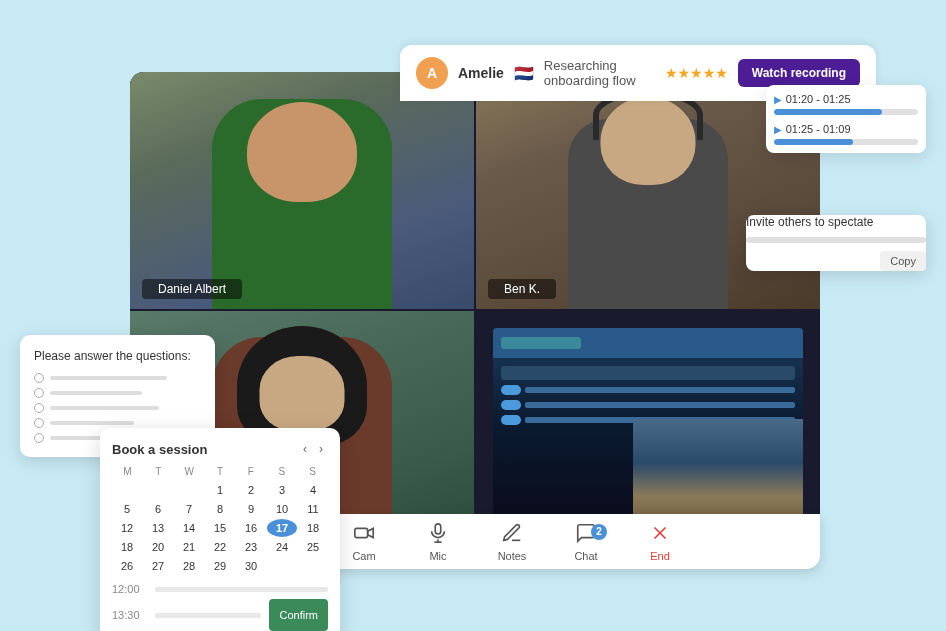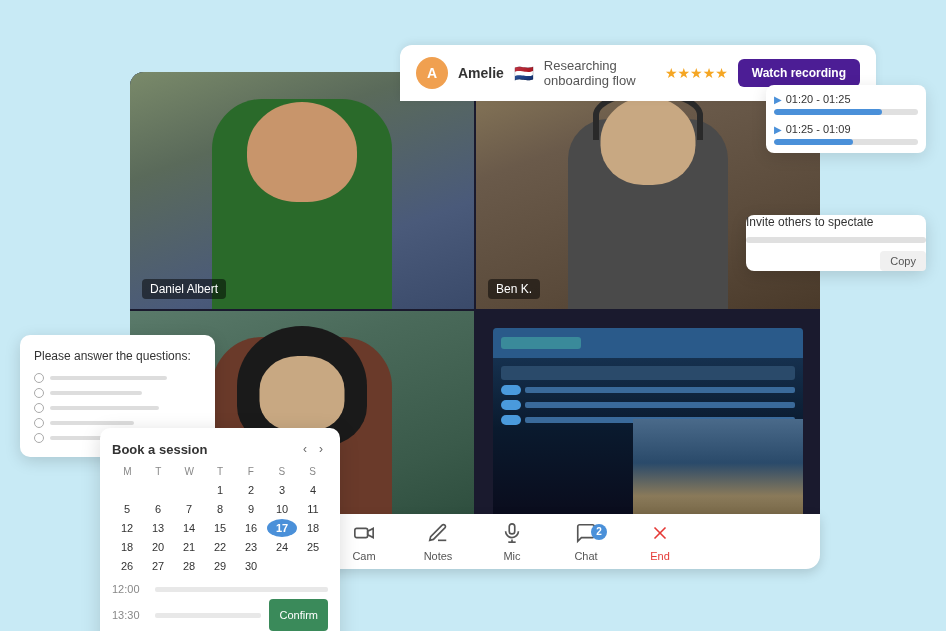--- a/index.html
+++ b/index.html
@@ -54,21 +54,21 @@
     .video-cell.bottom-right {
       background: #1a1a2e;
     }
 
     .video-label {
       position: absolute;
       bottom: 10px;
       left: 12px;
       background: rgba(0,0,0,0.5);
       color: white;
-      padding: 3px 8px;
+      padding: 3px 16px;
       border-radius: 4px;
       font-size: 12px;
       font-weight: 500;
     }
 
     
     .screen-share {
       background: #0a0a1a;
       display: flex;
       align-items: center;
@@ -734,37 +734,37 @@
         <rect x="2" y="7" width="14" height="10" rx="2"></rect>
         <path d="M16 10l6-3v10l-6-3V10z"></path>
       </svg>
     </span>
     <span class="toolbar-btn-label">Cam</span>
   </button>
 
   <button class="toolbar-btn">
     <span class="toolbar-btn-icon">
       <svg class="icon-svg" viewBox="0 0 24 24" fill="none" stroke="#555" stroke-width="1.8">
-        <path d="M12 20h9"></path>
-        <path d="M16.5 3.5a2.121 2.121 0 013 3L7 19l-4 1 1-4L16.5 3.5z"></path>
-      </svg>
-    </span>
-    <span class="toolbar-btn-label">Notes</span>
-  </button>
-
-  <button class="toolbar-btn">
-    <span class="toolbar-btn-icon">
-      <svg class="icon-svg" viewBox="0 0 24 24" fill="none" stroke="#555" stroke-width="1.8">
         <rect x="9" y="2" width="6" height="11" rx="3"></rect>
         <path d="M5 10a7 7 0 0014 0"></path>
         <line x1="12" y1="19" x2="12" y2="22"></line>
         <line x1="8" y1="22" x2="16" y2="22"></line>
       </svg>
     </span>
     <span class="toolbar-btn-label">Mic</span>
+  </button>
+
+  <button class="toolbar-btn">
+    <span class="toolbar-btn-icon">
+      <svg class="icon-svg" viewBox="0 0 24 24" fill="none" stroke="#555" stroke-width="1.8">
+        <path d="M12 20h9"></path>
+        <path d="M16.5 3.5a2.121 2.121 0 013 3L7 19l-4 1 1-4L16.5 3.5z"></path>
+      </svg>
+    </span>
+    <span class="toolbar-btn-label">Notes</span>
   </button>
 
   <button class="toolbar-btn" style="position:relative;">
     <span class="toolbar-btn-icon">
       <svg class="icon-svg" viewBox="0 0 24 24" fill="none" stroke="#555" stroke-width="1.8">
         <path d="M21 15a2 2 0 01-2 2H7l-4 4V5a2 2 0 012-2h14a2 2 0 012 2z"></path>
       </svg>
     </span>
     <div class="chat-badge">2</div>
     <span class="toolbar-btn-label">Chat</span>

